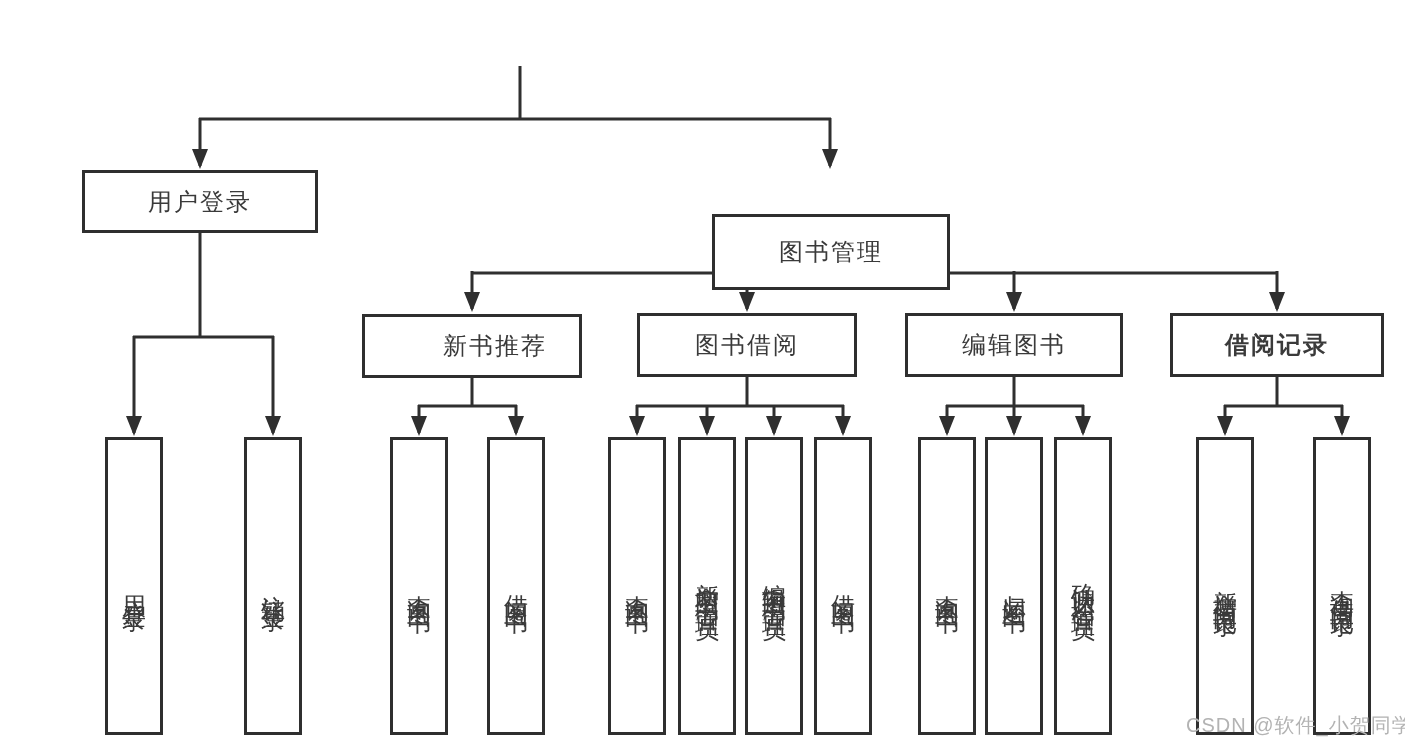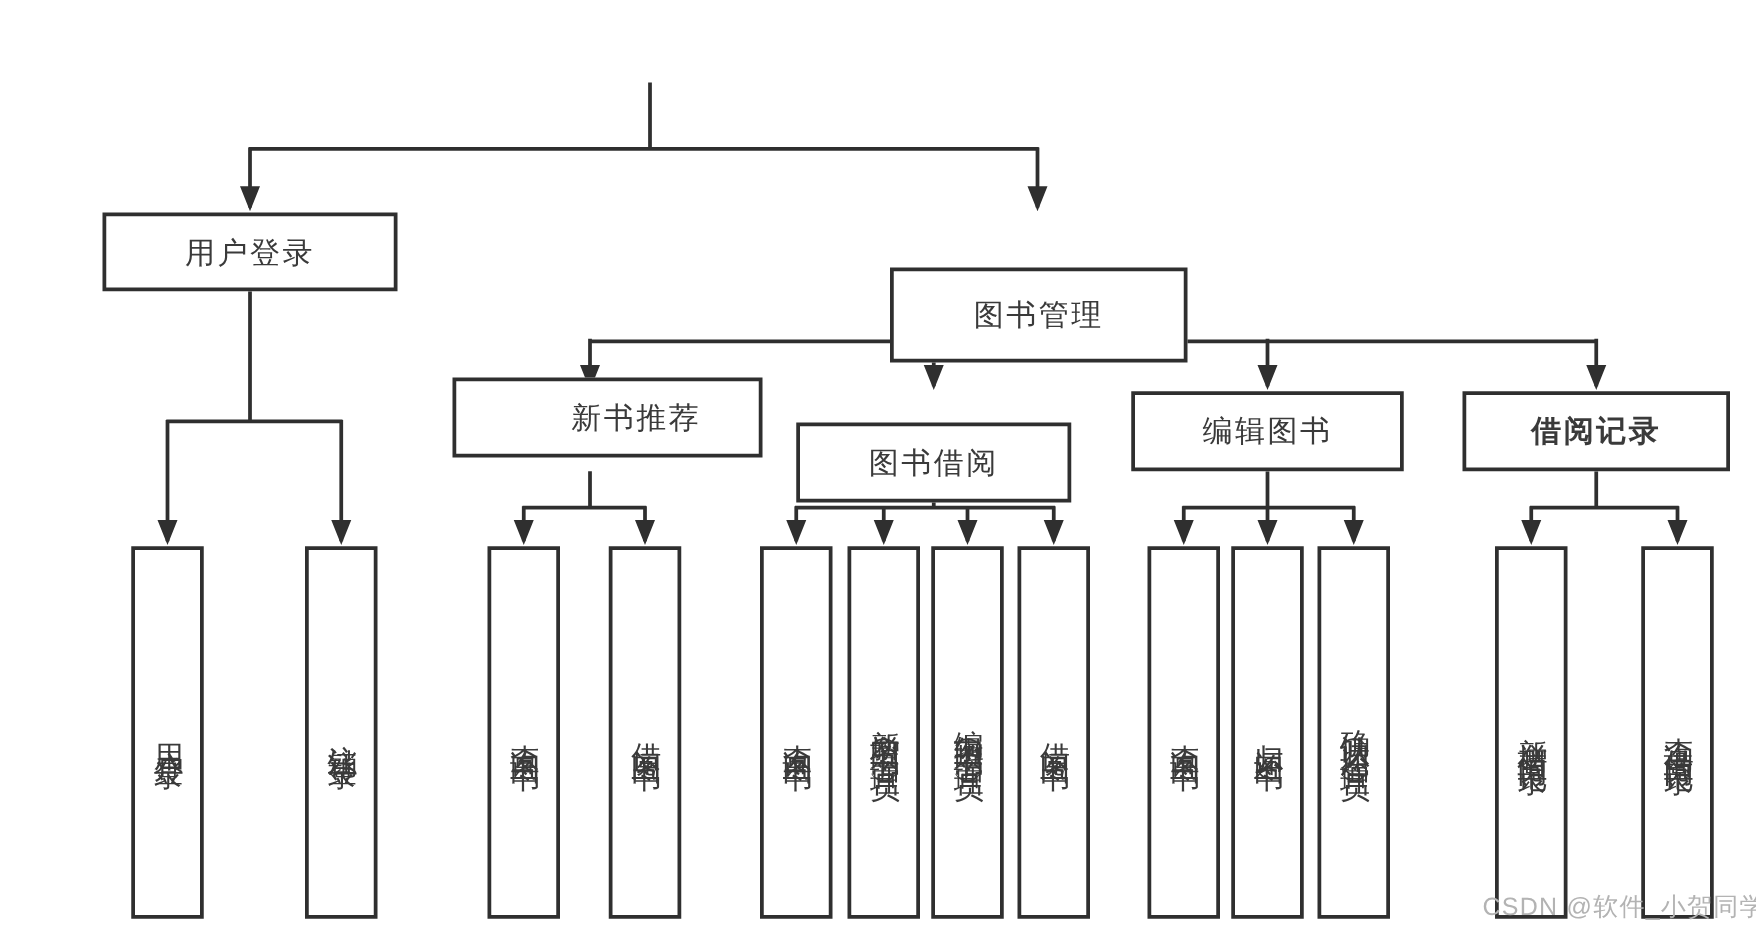--- a/index.html
+++ b/index.html
@@ -87,22 +87,22 @@
          M419 436l-8-20h16z M516 436l-8-20h16z
          M637 436l-8-20h16z M707 436l-8-20h16z M774 436l-8-20h16z M843 436l-8-20h16z
          M947 436l-8-20h16z M1014 436l-8-20h16z M1083 436l-8-20h16z
          M1225 436l-8-20h16z M1342 436l-8-20h16z"></path>
   </svg>
 
 
   <div class="box h" style="left:82px; top:170px; width:236px; height:63px;">用户登录</div>
   <div class="box h" style="left:712px; top:170px; width:238px; height:76px;margin-top:44px;">图书管理</div>
 
-  <div class="box h" style="left:362px; top:302px; width:248px; height:64px;padding-left:46px;">新书推荐</div>
-  <div class="box h" style="left:637px; top:313px; width:220px; height:64px;margin-top:25px;">图书借阅</div>
+  <div class="box h" style="left:362px; top:314px; width:220px; height:64px;padding-left:46px;">新书推荐</div>
+  <div class="box h" style="left:637px; top:313px; width:220px; height:64px;">图书借阅</div>
   <div class="box h" style="left:905px; top:313px; width:218px; height:64px;">编辑图书</div>
   <div class="box h" style="left:1170px; top:313px; width:214px; height:64px;font-weight:bold;">借阅记录</div>
 
   <div class="box v" style="left:105px; top:437px; width:58px; height:298px;">用户登录</div>
   <div class="box v" style="left:244px; top:437px; width:58px; height:298px;">注销登录</div>
 
   <div class="box v" style="left:390px; top:437px; width:58px; height:298px;">查询图书</div>
   <div class="box v" style="left:487px; top:437px; width:58px; height:298px;">借阅图书</div>
 
   <div class="box v" style="left:608px; top:437px; width:58px; height:298px;">查询图书</div>

